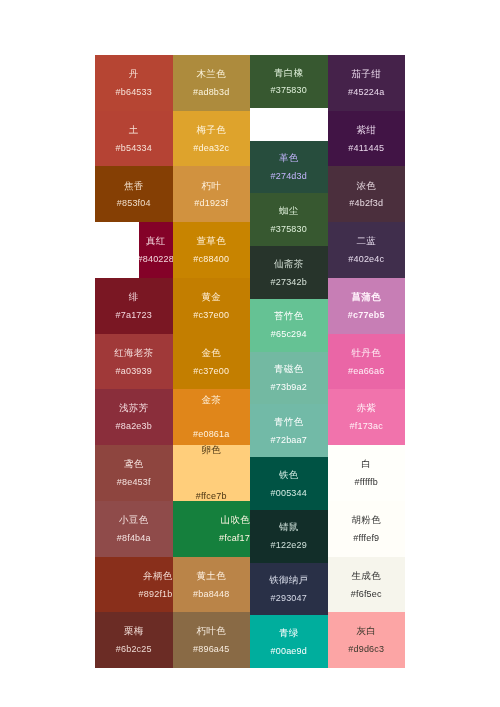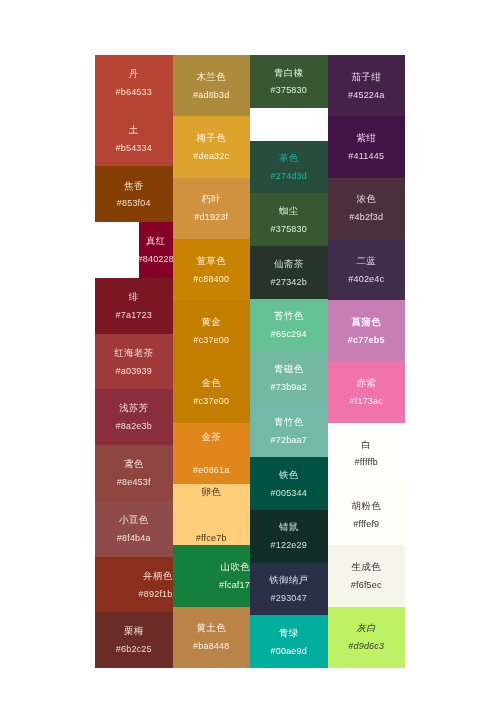--- a/index.html
+++ b/index.html
@@ -134,27 +134,31 @@
         <div class="swatch-hex">#ffce7b</div>
       </div>
       <div class="swatch" style="background: #15803d; color: rgb(255, 246, 228); align-items: flex-end;">
         <div class="swatch-name">山吹色</div>
         <div class="swatch-hex">#fcaf17</div>
       </div>
       <div class="swatch" style="background: rgb(186, 132, 72); color: rgb(253, 240, 226);">
         <div class="swatch-name">黄土色</div>
         <div class="swatch-hex">#ba8448</div>
       </div>
+      <div class="swatch" style="background: rgb(137, 106, 69); color: rgb(247, 236, 223);">
+        <div class="swatch-name">朽叶色</div>
+        <div class="swatch-hex">#896a45</div>
+      </div>
     </div>
     <div class="palette-column">
       <div class="swatch" style="background: rgb(55, 88, 48); color: rgb(223, 240, 218);">
         <div class="swatch-name">青白橡</div>
         <div class="swatch-hex">#375830</div>
       </div>
-      <div class="swatch" style="background: rgb(39, 77, 61); color: #14b8a6; margin-top: 33px;">
+      <div class="swatch" style="background: rgb(39, 77, 61); color: #c4b5fd; margin-top: 33px;">
         <div class="swatch-name">革色</div>
         <div class="swatch-hex">#274d3d</div>
       </div>
       <div class="swatch" style="background: rgb(55, 88, 48); color: rgb(223, 240, 218);">
         <div class="swatch-name">蜘尘</div>
         <div class="swatch-hex">#375830</div>
       </div>
       <div class="swatch" style="background: rgb(39, 52, 43); color: rgb(215, 227, 217);">
         <div class="swatch-name">仙斋茶</div>
         <div class="swatch-hex">#27342b</div>
@@ -202,34 +206,38 @@
         <div class="swatch-hex">#4b2f3d</div>
       </div>
       <div class="swatch" style="background: rgb(64, 46, 76); color: rgb(230, 220, 237);">
         <div class="swatch-name">二蓝</div>
         <div class="swatch-hex">#402e4c</div>
       </div>
       <div class="swatch" style="background: rgb(199, 126, 181); color: rgb(255, 242, 251); font-weight: bold;">
         <div class="swatch-name">菖蒲色</div>
         <div class="swatch-hex">#c77eb5</div>
       </div>
+      <div class="swatch" style="background: rgb(234, 102, 166); color: rgb(255, 241, 247);">
+        <div class="swatch-name">牡丹色</div>
+        <div class="swatch-hex">#ea66a6</div>
+      </div>
       <div class="swatch" style="background: rgb(241, 115, 172); color: rgb(255, 243, 248);">
         <div class="swatch-name">赤紫</div>
         <div class="swatch-hex">#f173ac</div>
       </div>
       <div class="swatch" style="background: rgb(255, 255, 251); color: rgb(47, 47, 47);">
         <div class="swatch-name">白</div>
         <div class="swatch-hex">#fffffb</div>
       </div>
       <div class="swatch" style="background: rgb(255, 254, 249); color: rgb(47, 47, 47);">
         <div class="swatch-name">胡粉色</div>
         <div class="swatch-hex">#fffef9</div>
       </div>
       <div class="swatch" style="background: rgb(246, 245, 236); color: rgb(47, 47, 47);">
         <div class="swatch-name">生成色</div>
         <div class="swatch-hex">#f6f5ec</div>
       </div>
-      <div class="swatch" style="background: #bef264; color: rgb(58, 56, 44); font-style: italic;">
+      <div class="swatch" style="background: #fca5a5; color: rgb(58, 56, 44);">
         <div class="swatch-name">灰白</div>
         <div class="swatch-hex">#d9d6c3</div>
       </div>
     </div>
   </div>
 
 </body></html>

